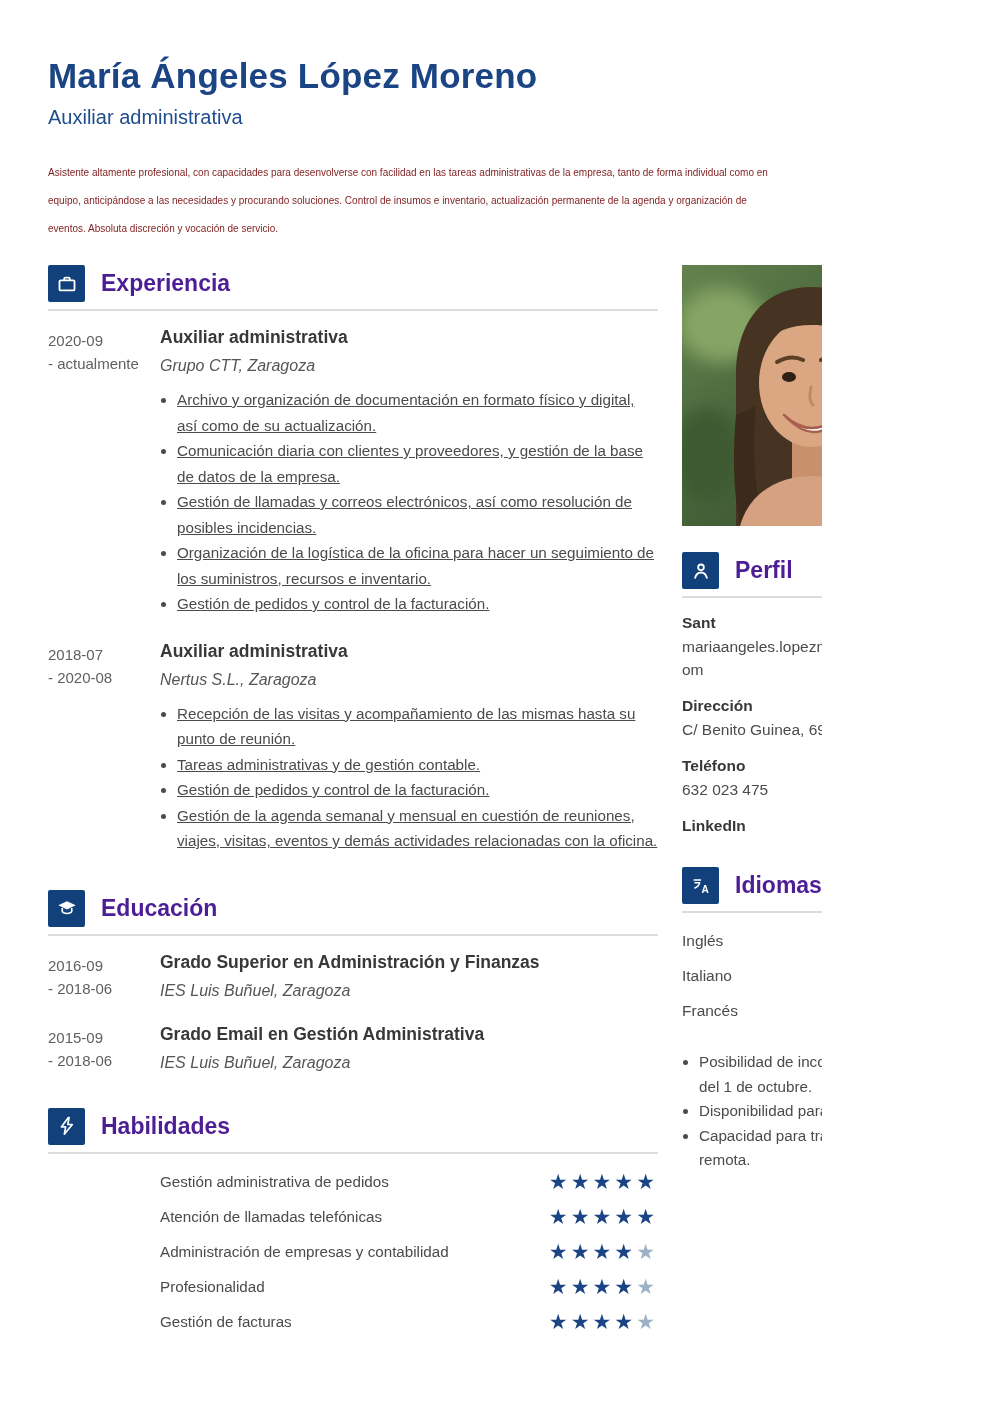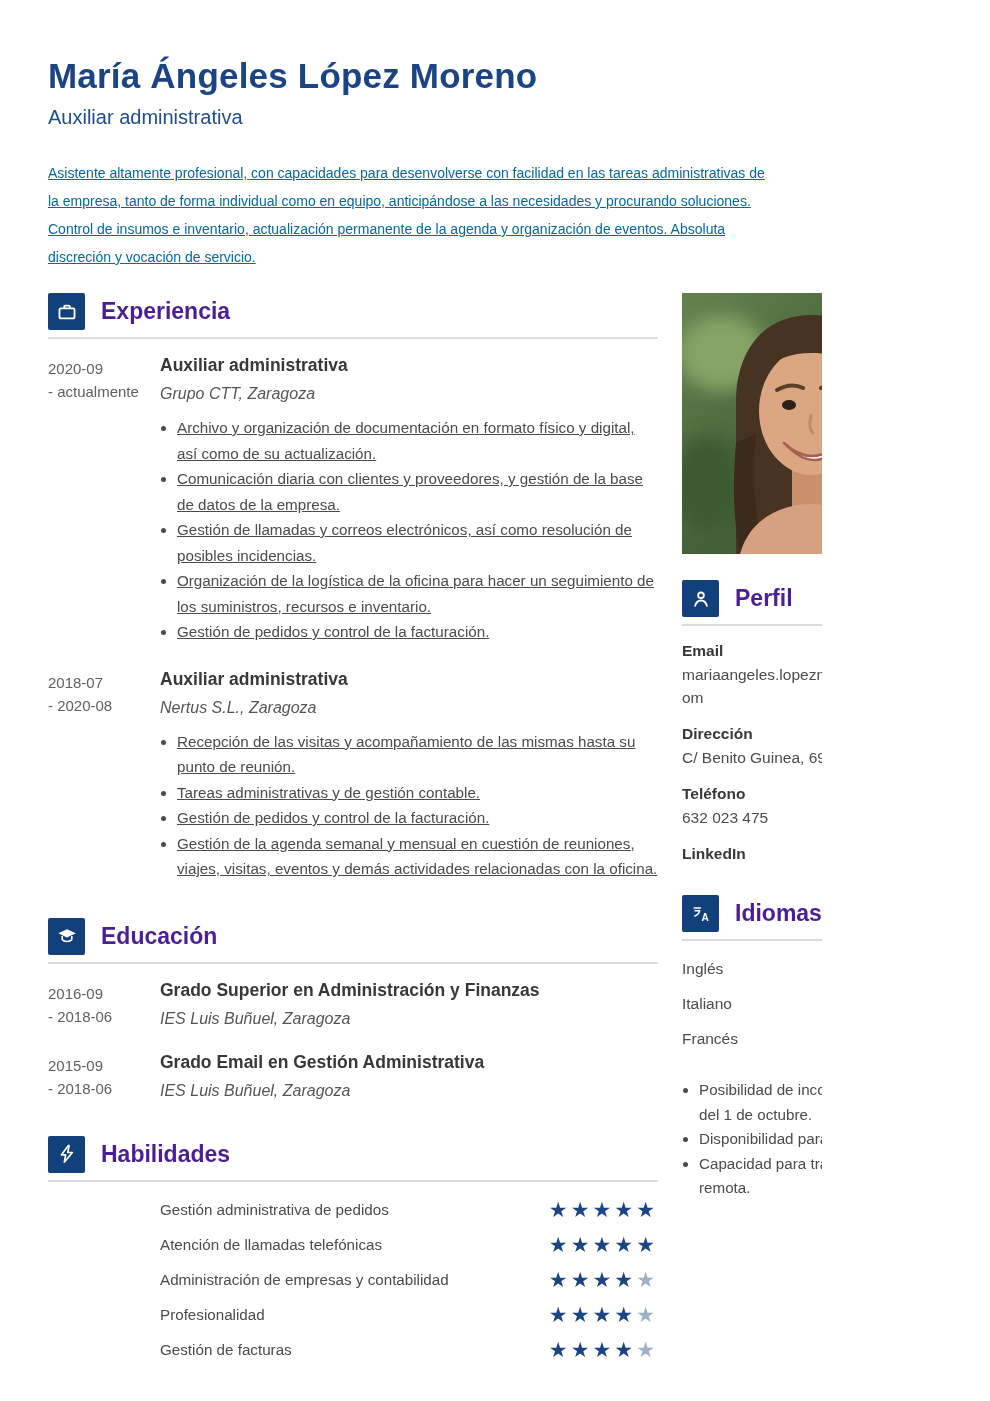--- a/index.html
+++ b/index.html
@@ -3,21 +3,21 @@
 <meta charset="utf-8">
 <style>
   * { margin:0; padding:0; box-sizing:border-box; }
   html,body { background:#fff; }
   body { font-family:"Liberation Sans", sans-serif; color:#4b4b4b; }
   .page { width:822px; height:1401px; background:#fff; padding:56px 48px 0 48px; position:relative; overflow:hidden; }
 
   
   .name { font-size:35px; font-weight:bold; color:#1b4484; line-height:40px; letter-spacing:.2px; }
   .subtitle { font-size:20px; color:#1f4e8c; margin-top:10px; }
-  .summary { margin-top:30px; font-size:14px; line-height:28px; color:#0369a1;text-decoration:underline; }
+  .summary { margin-top:30px; font-size:10px; line-height:28px; color:#7f1d1d; }
 
   
   .columns { display:flex; gap:24px; margin-top:22px; }
   .col-left { width:610px; flex:0 0 610px; }
   .col-right { width:260px; flex:0 0 260px; }
 
   
   .sec-head { display:flex; align-items:center; gap:16px; border-bottom:2px solid #dcdcdc; padding-bottom:7px; }
   .sec-icon { width:37px; height:37px; background:#12407a; border-radius:2px; display:flex; align-items:center; justify-content:center; flex:0 0 37px; }
   .sec-icon svg { width:22px; height:22px; }
@@ -243,21 +243,21 @@
           <span class="sec-icon">
             <svg viewBox="0 0 24 24" aria-hidden="true">
               <circle cx="12" cy="8" r="3.1" fill="none" stroke="#fff" stroke-width="2"></circle>
               <path d="M5.6 19.5c.9-3.8 3.4-5.9 6.4-5.9s5.5 2.1 6.4 5.9" fill="none" stroke="#fff" stroke-width="2" stroke-linecap="round"></path>
             </svg>
           </span>
           <h2 class="sec-title">Perfil</h2>
         </div>
 
         <div class="field">
-          <div class="field-label">Email</div>
+          <div class="field-label">Sant</div>
           <div class="field-line">mariaangeles.lopezmoreno@gmail.com</div>
         </div>
         <div class="field">
           <div class="field-label">Dirección</div>
           <div class="field-line wrap">C/ Benito Guinea, 69</div>
         </div>
         <div class="field">
           <div class="field-label">Teléfono</div>
           <div class="field-line wrap">632 023 475</div>
         </div>

